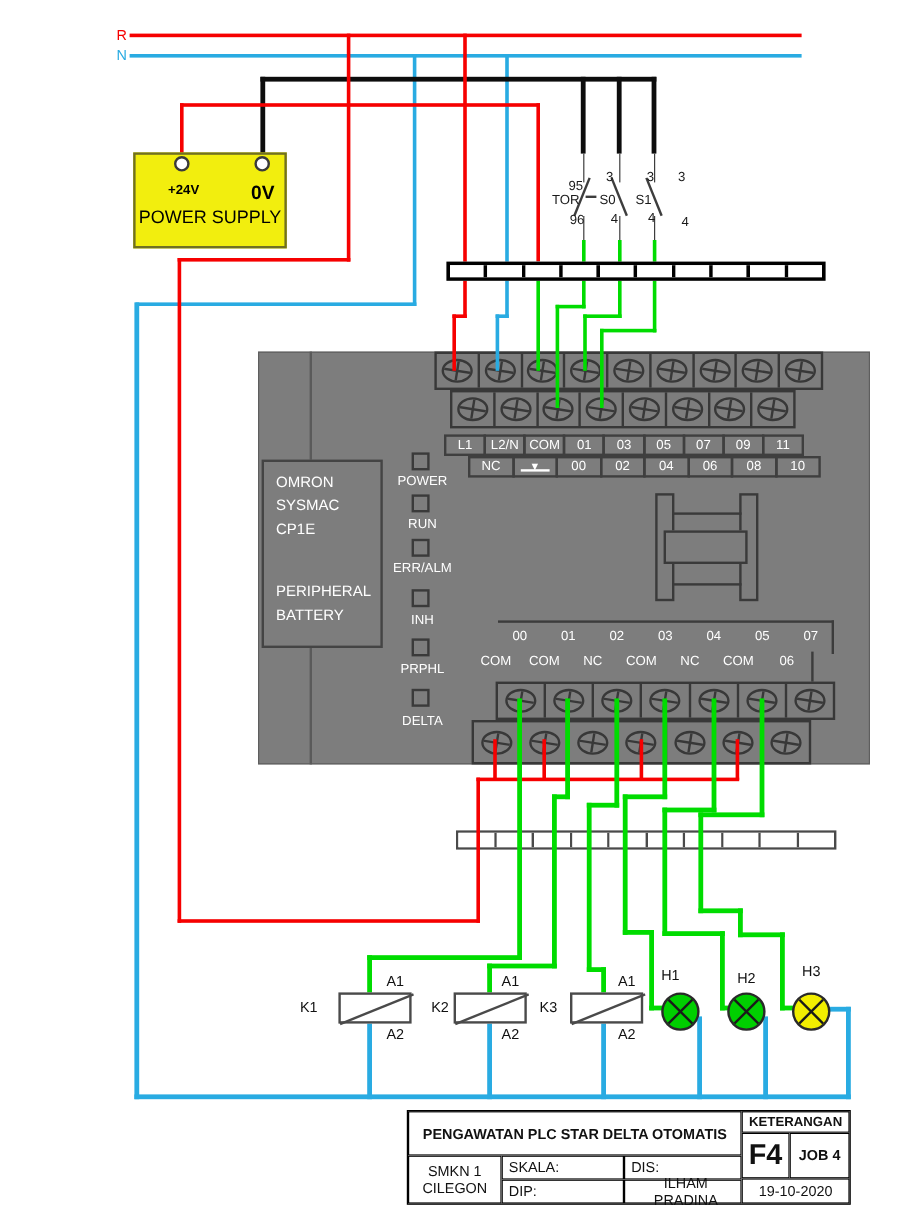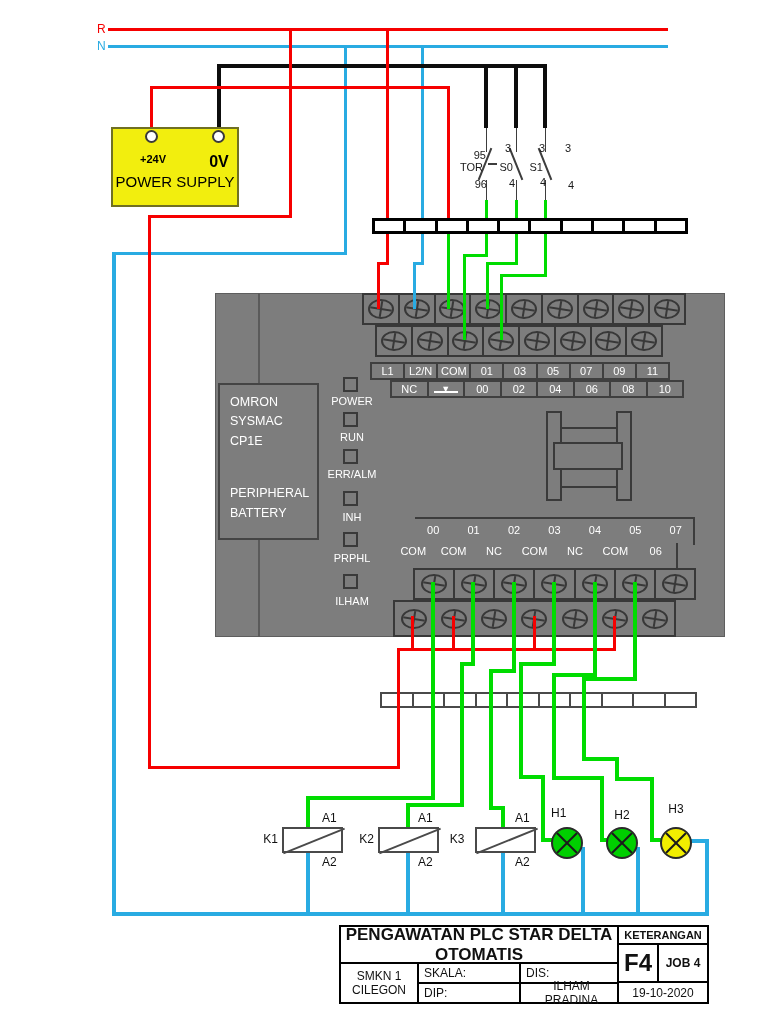--- a/index.html
+++ b/index.html
@@ -80,21 +80,21 @@
   <div class="ledlab" style="top:395px">POWER</div>
   <div class="led" style="top:412px"></div>
   <div class="ledlab" style="top:431px">RUN</div>
   <div class="led" style="top:449px"></div>
   <div class="ledlab" style="top:468px">ERR/ALM</div>
   <div class="led" style="top:491px"></div>
   <div class="ledlab" style="top:511px">INH</div>
   <div class="led" style="top:532px"></div>
   <div class="ledlab" style="top:552px">PRPHL</div>
   <div class="led" style="top:574px"></div>
-  <div class="ledlab" style="top:595px">ILHAM</div>
+  <div class="ledlab" style="top:595px">DELTA</div>
 
   <div class="mids" style="left:546px;top:411px;width:16px;height:90px"></div>
   <div class="mids" style="left:616px;top:411px;width:16px;height:90px"></div>
   <i class="w" style="left:560px;top:427px;width:58px;height:2px;background:#3a3a3a"></i>
   <i class="w" style="left:560px;top:486px;width:58px;height:2px;background:#3a3a3a"></i>
   <div class="mids" style="left:553px;top:442px;width:70px;height:28px"></div>
 
   <div class="trow" style="left:362px;top:293px;width:324px;height:32px">
     <div class="tcell">
         <i class="sc"></i>
@@ -386,21 +386,21 @@
     <i class="pscirc" style="left:32px;top:1px"></i>
     <i class="pscirc" style="left:99px;top:1px"></i>
     <div style="position:absolute;left:14px;top:24px;width:52px;text-align:center;font-size:11px;font-weight:bold">+24V</div>
     <div style="position:absolute;left:86px;top:24px;width:40px;text-align:center;font-size:16px;font-weight:bold">0V</div>
     <div style="position:absolute;left:0;top:44px;width:124px;text-align:center;font-size:15px">POWER SUPPLY</div>
   </div>
 
   <div class="kbox" style="left:282px;top:827px">
       <i class="kdiag"></i>
     </div>
-  <div class="klab" style="left:250px;top:832px;width:28px;text-align:right">K1</div>
+  <div class="klab" style="left:250px;top:832px;width:28px;text-align:left">K1</div>
   <div class="klab" style="left:322px;top:811px">A1</div>
   <div class="klab" style="left:322px;top:855px">A2</div>
   <div class="kbox" style="left:378px;top:827px">
       <i class="kdiag"></i>
     </div>
   <div class="klab" style="left:346px;top:832px;width:28px;text-align:right">K2</div>
   <div class="klab" style="left:418px;top:811px">A1</div>
   <div class="klab" style="left:418px;top:855px">A2</div>
   <div class="kbox" style="left:475px;top:827px">
       <i class="kdiag"></i>
@@ -419,21 +419,21 @@
       <i class="x2"></i>
     </div>
   <div class="klab" style="left:606px;top:808px;width:32px;text-align:center">H2</div>
   <div class="lamp lampY" style="left:660px;top:827px">
       <i class="x1"></i>
       <i class="x2"></i>
     </div>
   <div class="klab" style="left:660px;top:802px;width:32px;text-align:center">H3</div>
 
   <div class="tbout"></div>
-  <div class="tb" style="left:340px;top:926px;width:278px;height:37px;font-weight:bold;font-size:17px">PENGAWATAN PLC STAR DELTA OTOMATIS</div>
+  <div class="tb" style="left:340px;top:926px;width:278px;height:37px;font-weight:bold;font-size:12px">PENGAWATAN PLC STAR DELTA OTOMATIS</div>
   <div class="tb" style="left:618px;top:926px;width:90px;height:18px;font-weight:bold;font-size:11px">KETERANGAN</div>
   <div class="tb" style="left:618px;top:944px;width:40px;height:38px;font-size:24px;font-weight:bold">F4</div>
   <div class="tb" style="left:658px;top:944px;width:50px;height:38px;font-weight:bold">JOB 4</div>
   <div class="tb" style="left:340px;top:963px;width:78px;height:40px">
     <div>
       <div>SMKN 1</div>
       <div>CILEGON</div>
     </div>
   </div>
   <div class="tb left" style="left:418px;top:963px;width:102px;height:20px">SKALA:</div>

